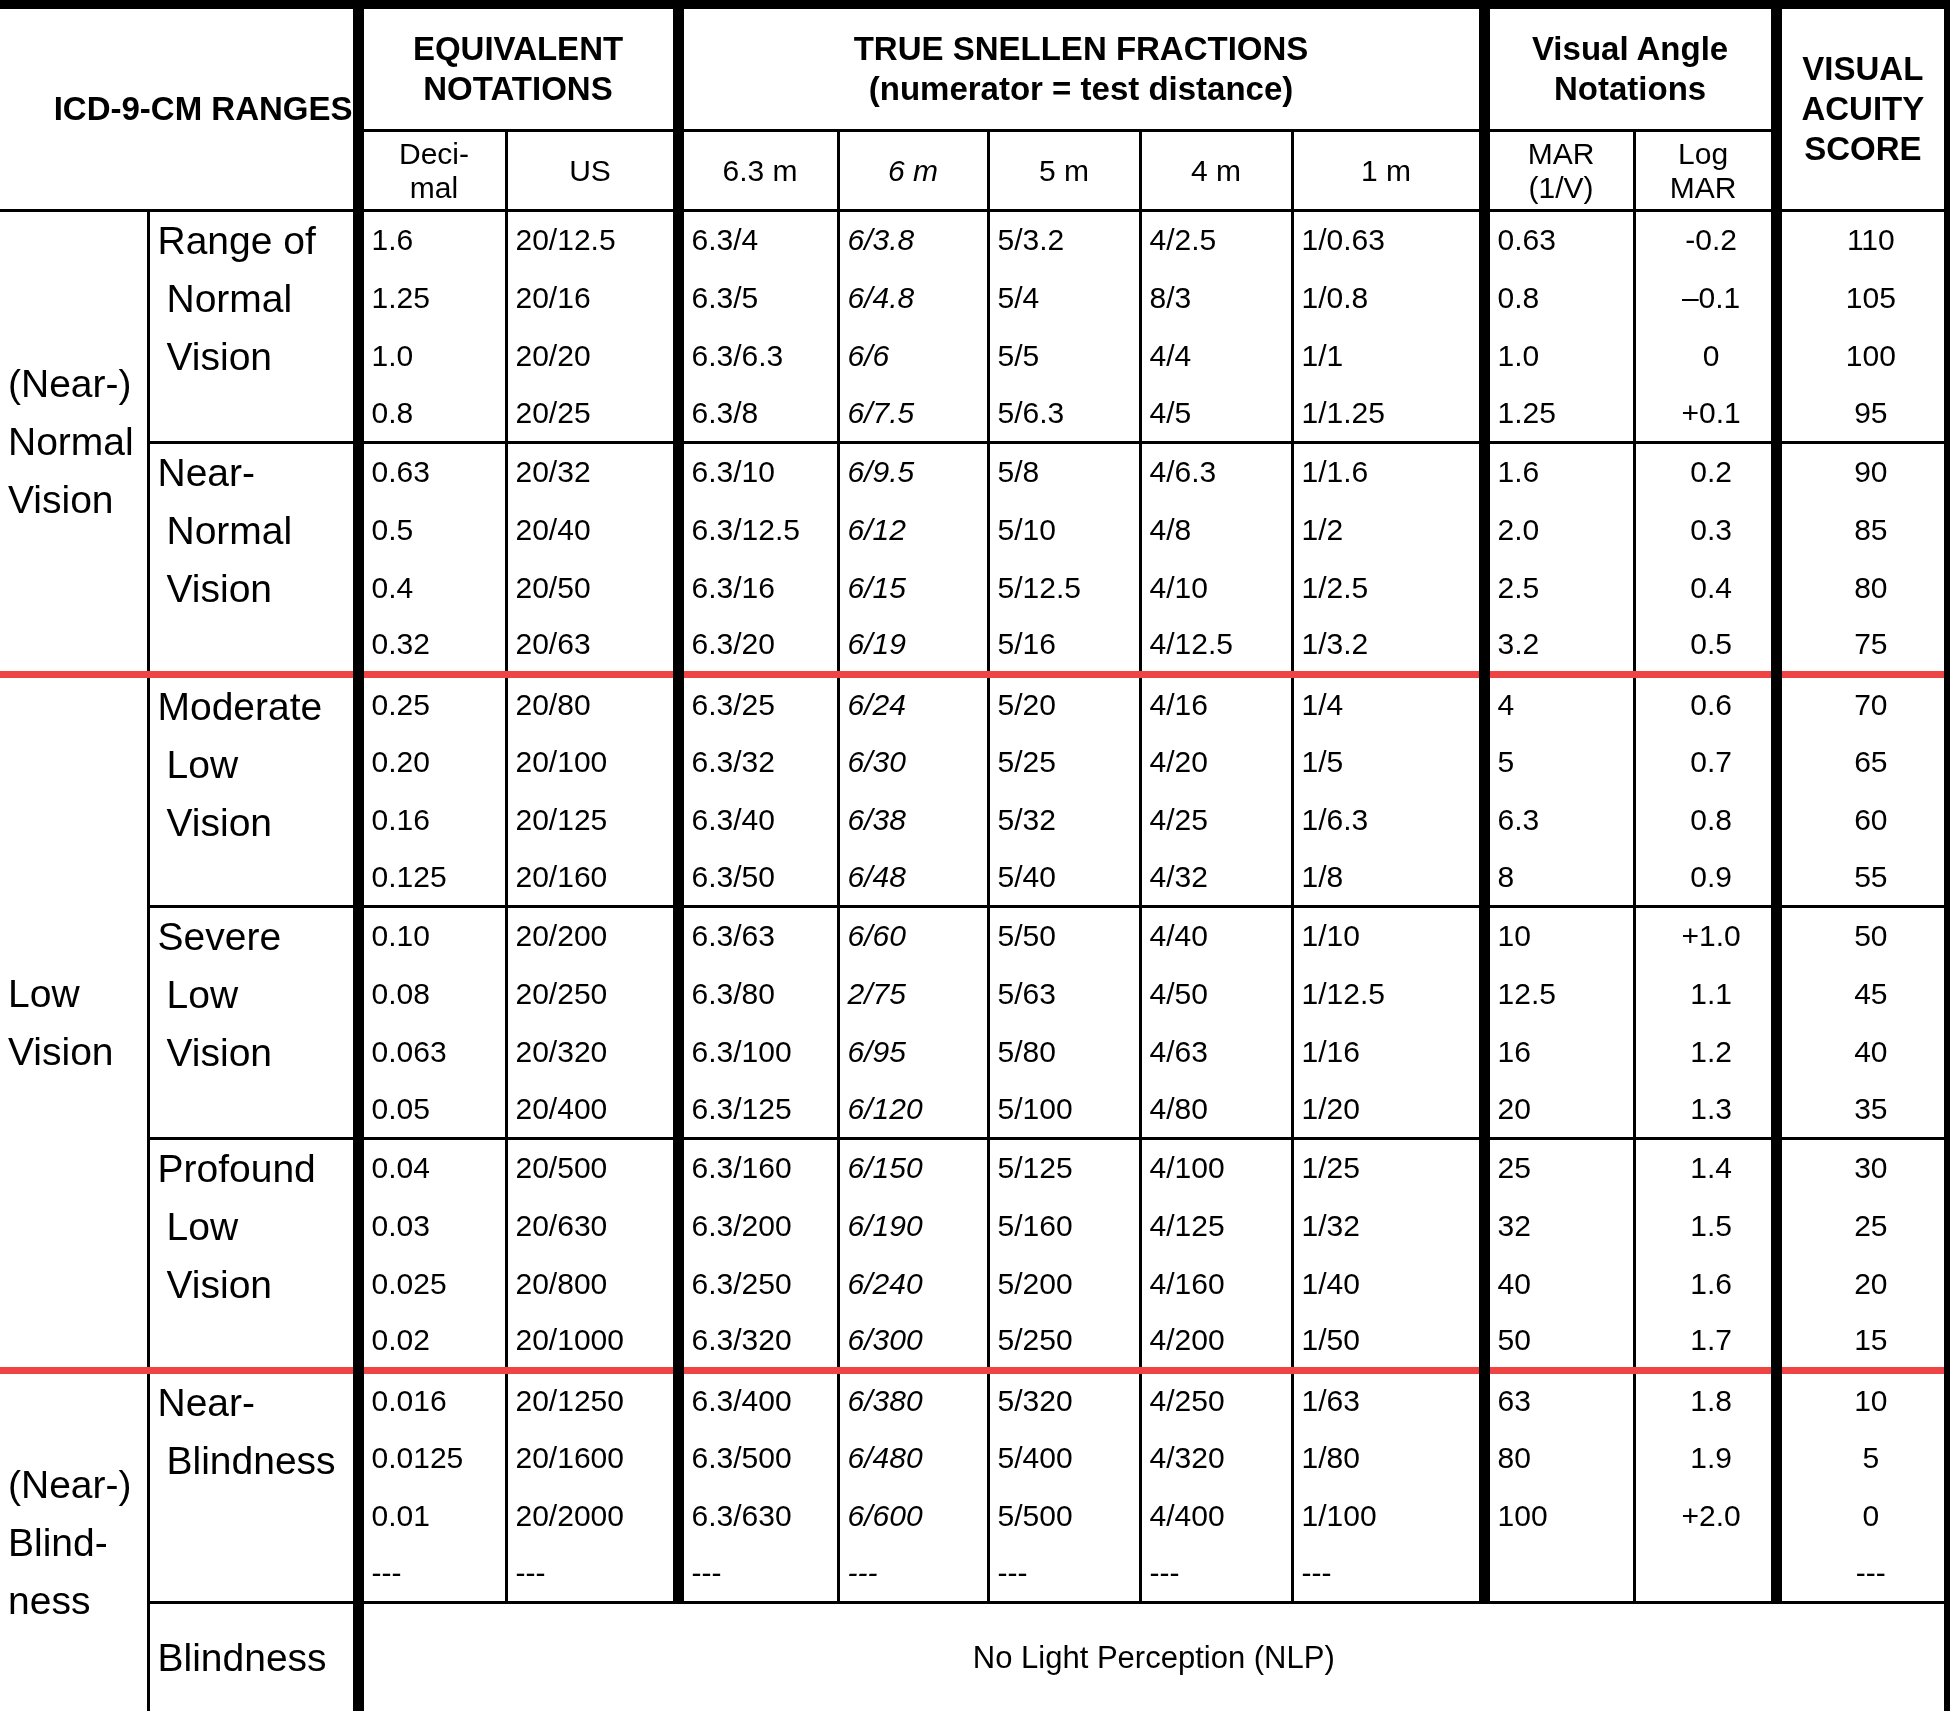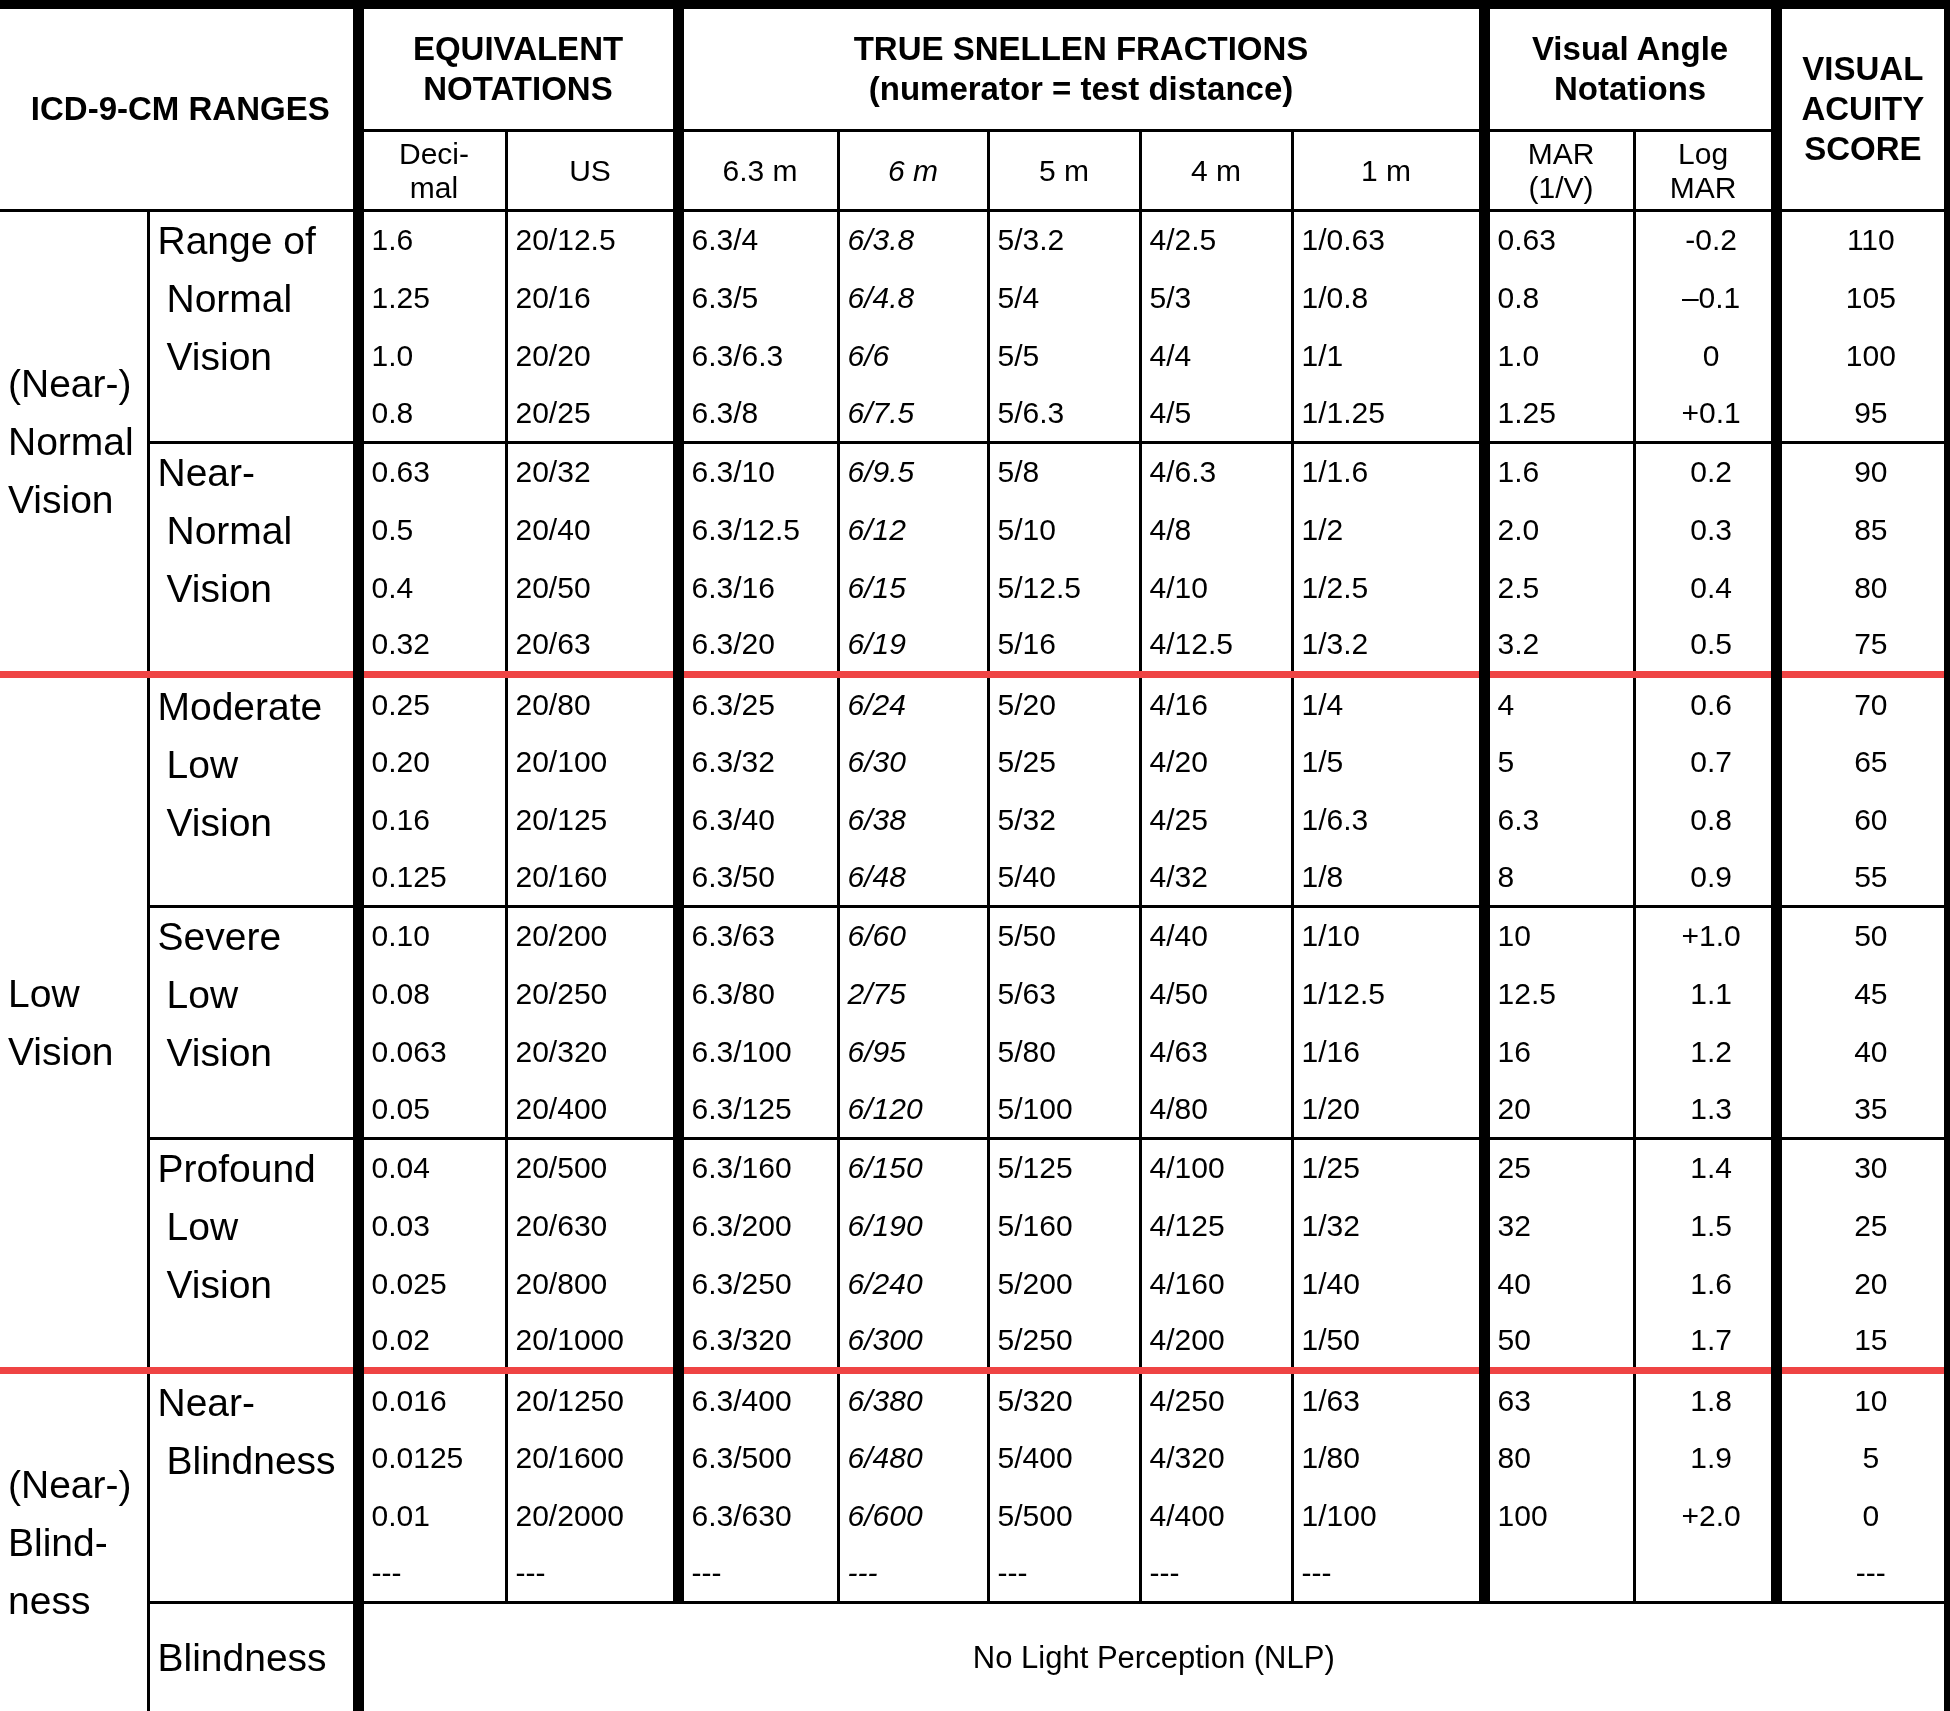--- a/index.html
+++ b/index.html
@@ -11,21 +11,21 @@
   .c0{border-left:none}
   .c2,.c4,.c9,.c11{border-left:11px solid #000}
   tr.h1{height:126px}
   tr.h2{height:80px}
   tbody tr{height:58px}
   tr.nlp-row{height:113px}
   .h1 th{font-size:33px;font-weight:bold;text-align:center;vertical-align:middle;
          white-space:pre-line;line-height:1.22}
   .h2 th{font-size:30px;font-weight:normal;text-align:center;vertical-align:middle;
          white-space:pre-line;line-height:1.12;border-top:3px solid #000}
-  th.icd{text-align:center;padding-left:8px}
+  th.icd{text-align:right;padding-left:8px}
   tbody td{font-size:30px;text-align:left;vertical-align:middle;padding-left:8px}
   td.c5,th.c5{font-style:italic}
   td.c10,td.c11{text-align:center;padding-left:16px}
   td.b{font-weight:normal}
   td.range-label,td.sub-label{font-size:39px}
   td.sub-label{vertical-align:top}
   .line{height:58px;line-height:58px;white-space:nowrap}
   .cont{padding-left:9px}
   td.range-label .cont{padding-left:0}
   td.nlp-label{vertical-align:middle}
@@ -103,21 +103,21 @@
           <td class="c9">0.63</td>
           <td class="c10">-0.2</td>
           <td class="c11">110</td>
         </tr>
         <tr>
           <td class="c2">1.25</td>
           <td class="c3">20/16</td>
           <td class="c4">6.3/5</td>
           <td class="c5">6/4.8</td>
           <td class="c6">5/4</td>
-          <td class="c7">5/3</td>
+          <td class="c7">8/3</td>
           <td class="c8">1/0.8</td>
           <td class="c9">0.8</td>
           <td class="c10">–0.1</td>
           <td class="c11">105</td>
         </tr>
         <tr>
           <td class="c2 b">1.0</td>
           <td class="c3 b">20/20</td>
           <td class="c4 b">6.3/6.3</td>
           <td class="c5 b">6/6</td>

